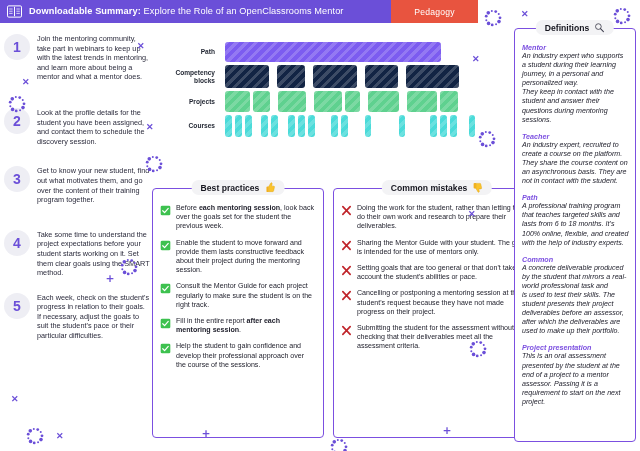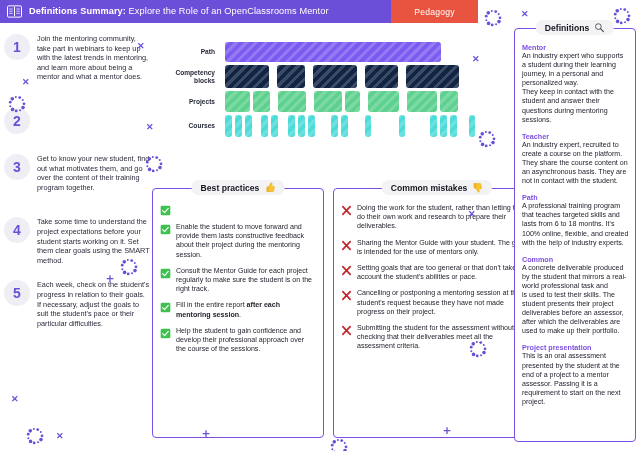--- a/index.html
+++ b/index.html
@@ -93,21 +93,21 @@
 
   #card-best { left: 152px; top: 188px; width: 172px; height: 250px; }
   #card-mistakes { left: 333px; top: 188px; width: 208px; height: 250px; }
 
   
   #card-definitions {
     position: absolute; left: 514px; top: 28px; width: 122px; height: 414px;
     border: 1.4px solid #7b4fe0; border-radius: 4px; background: #fff;
   }
   #card-definitions .card-body { padding: 14px 6px 4px 7px; }
-  .def { margin-bottom: 7px; }
+  .def { margin-bottom: 7px; font-style: italic; }
   .def:last-child { margin-bottom: 0; }
   .def-term { font-size: 7.2px; font-weight: 700; color: #7b4fe0; line-height: 9px; }
   .def-desc { font-size: 7.1px; line-height: 9.1px; color: #23232f; }
 
   
   .deco { position: absolute; pointer-events: none; }
   .deco-x { color: #6b4fd8; font-size: 9px; font-weight: 700; line-height: 1; }
   .deco-plus { color: #6b4fd8; font-size: 12px; font-weight: 700; line-height: 1; }
   .deco-dots { width: 18px; height: 18px; }
 </style>
@@ -122,34 +122,35 @@
         <rect x="0.8" y="1" width="22.4" height="18" rx="2" fill="none" stroke="#ffffff" stroke-width="1.6"></rect>
         <line x1="12" y1="2.5" x2="12" y2="17.5" stroke="#ffffff" stroke-width="1.6"></line>
         <line x1="3.5" y1="6" x2="9" y2="6" stroke="#ffffff" stroke-width="1.2"></line>
         <line x1="3.5" y1="9.5" x2="9" y2="9.5" stroke="#ffffff" stroke-width="1.2"></line>
         <line x1="3.5" y1="13" x2="9" y2="13" stroke="#ffffff" stroke-width="1.2"></line>
         <line x1="15" y1="6" x2="20.5" y2="6" stroke="#ffffff" stroke-width="1.2"></line>
         <line x1="15" y1="9.5" x2="20.5" y2="9.5" stroke="#ffffff" stroke-width="1.2"></line>
         <line x1="15" y1="13" x2="20.5" y2="13" stroke="#ffffff" stroke-width="1.2"></line>
       </svg>
       <div class="header-title">
-        <b>Definitions Summary:</b><span class="lt"> Explore the Role of an OpenClassrooms Mentor</span>
+        <b>Downloadable Summary:</b><span class="lt"> Explore the Role of an OpenClassrooms Mentor</span>
       </div>
     </div>
     <div class="header-tag">Pedagogy</div>
     <div class="header-rest"></div>
   </div>
 
   <div class="steps">
     <div class="step">
       <div class="step-num">1</div>
       <div class="step-text">Join the mentoring community, take part in webinars to keep up with the latest trends in mentoring, and learn more about being a mentor and what a mentor does.</div>
     </div>
     <div class="step">
       <div class="step-num">2</div>
+      <div class="step-text">Look at the profile details for the student you have been assigned, and contact them to schedule the discovery session.</div>
     </div>
     <div class="step">
       <div class="step-num">3</div>
       <div class="step-text">Get to know your new student, find out what motivates them, and go over the content of their training program together.</div>
     </div>
     <div class="step">
       <div class="step-num">4</div>
       <div class="step-text">Take some time to understand the project expectations before your student starts working on it. Set them clear goals using the SMART method.</div>
     </div>
     <div class="step">
@@ -235,20 +236,21 @@
       </svg>
     </div>
     <div class="card-body" id="best-body">
         <div class="bullet">
           <span class="mark">
             <svg width="11" height="11" viewBox="0 0 24 24">
               <rect x="1.5" y="1.5" width="21" height="21" rx="3" fill="#3dc14f"></rect>
               <path d="M6 12.5l4 4 8-9" fill="none" stroke="#ffffff" stroke-width="2.6" stroke-linecap="round" stroke-linejoin="round"></path>
             </svg>
           </span>
+          <div class="btext">Before <b>each mentoring session</b>, look back over the goals set for the student the previous week.</div>
         </div>
         <div class="bullet">
           <span class="mark">
             <svg width="11" height="11" viewBox="0 0 24 24">
               <rect x="1.5" y="1.5" width="21" height="21" rx="3" fill="#3dc14f"></rect>
               <path d="M6 12.5l4 4 8-9" fill="none" stroke="#ffffff" stroke-width="2.6" stroke-linecap="round" stroke-linejoin="round"></path>
             </svg>
           </span>
           <div class="btext">Enable the student to move forward and provide them lasts constructive feedback about their project during the mentoring session.</div>
         </div>

